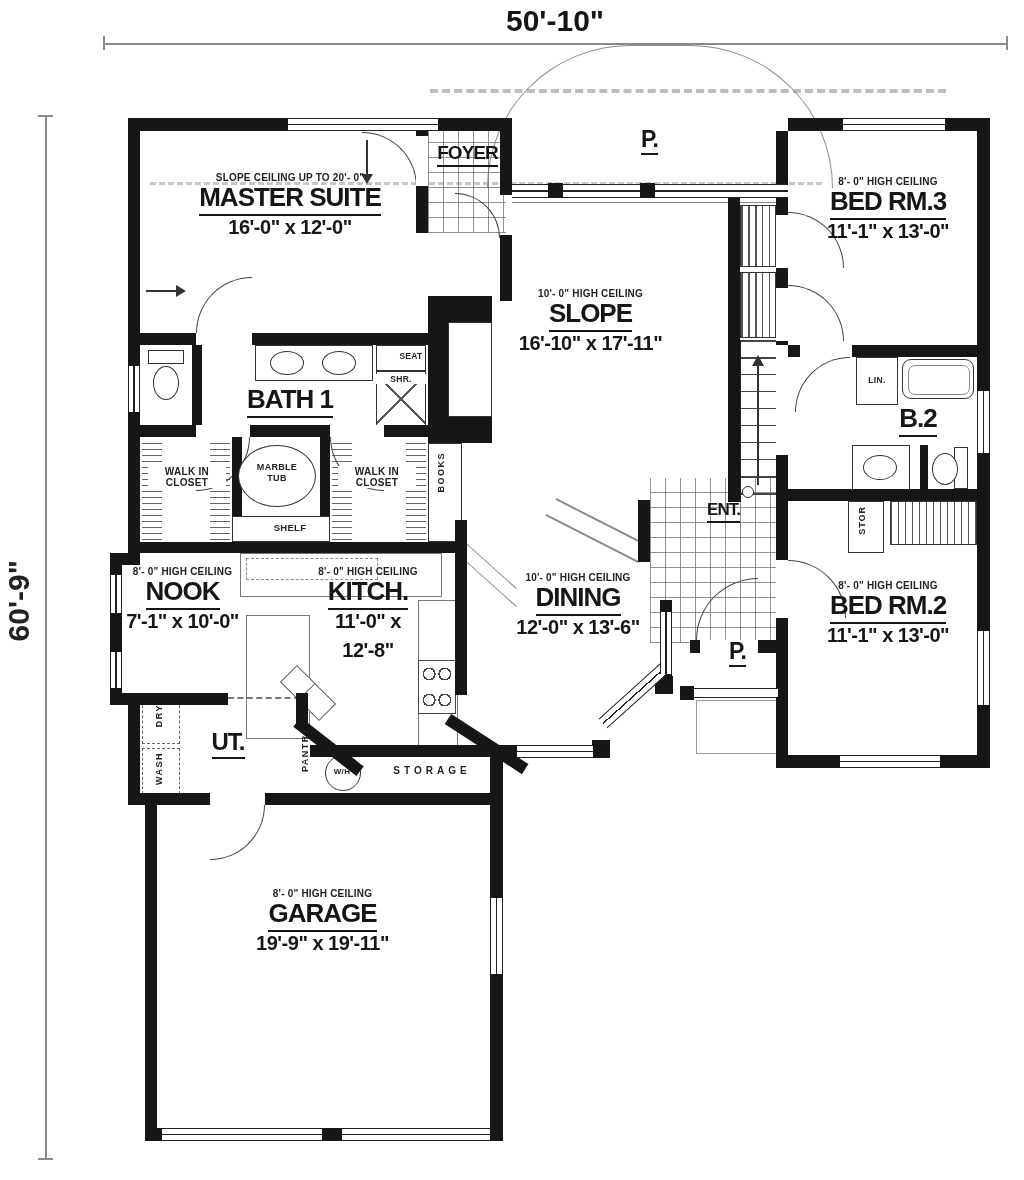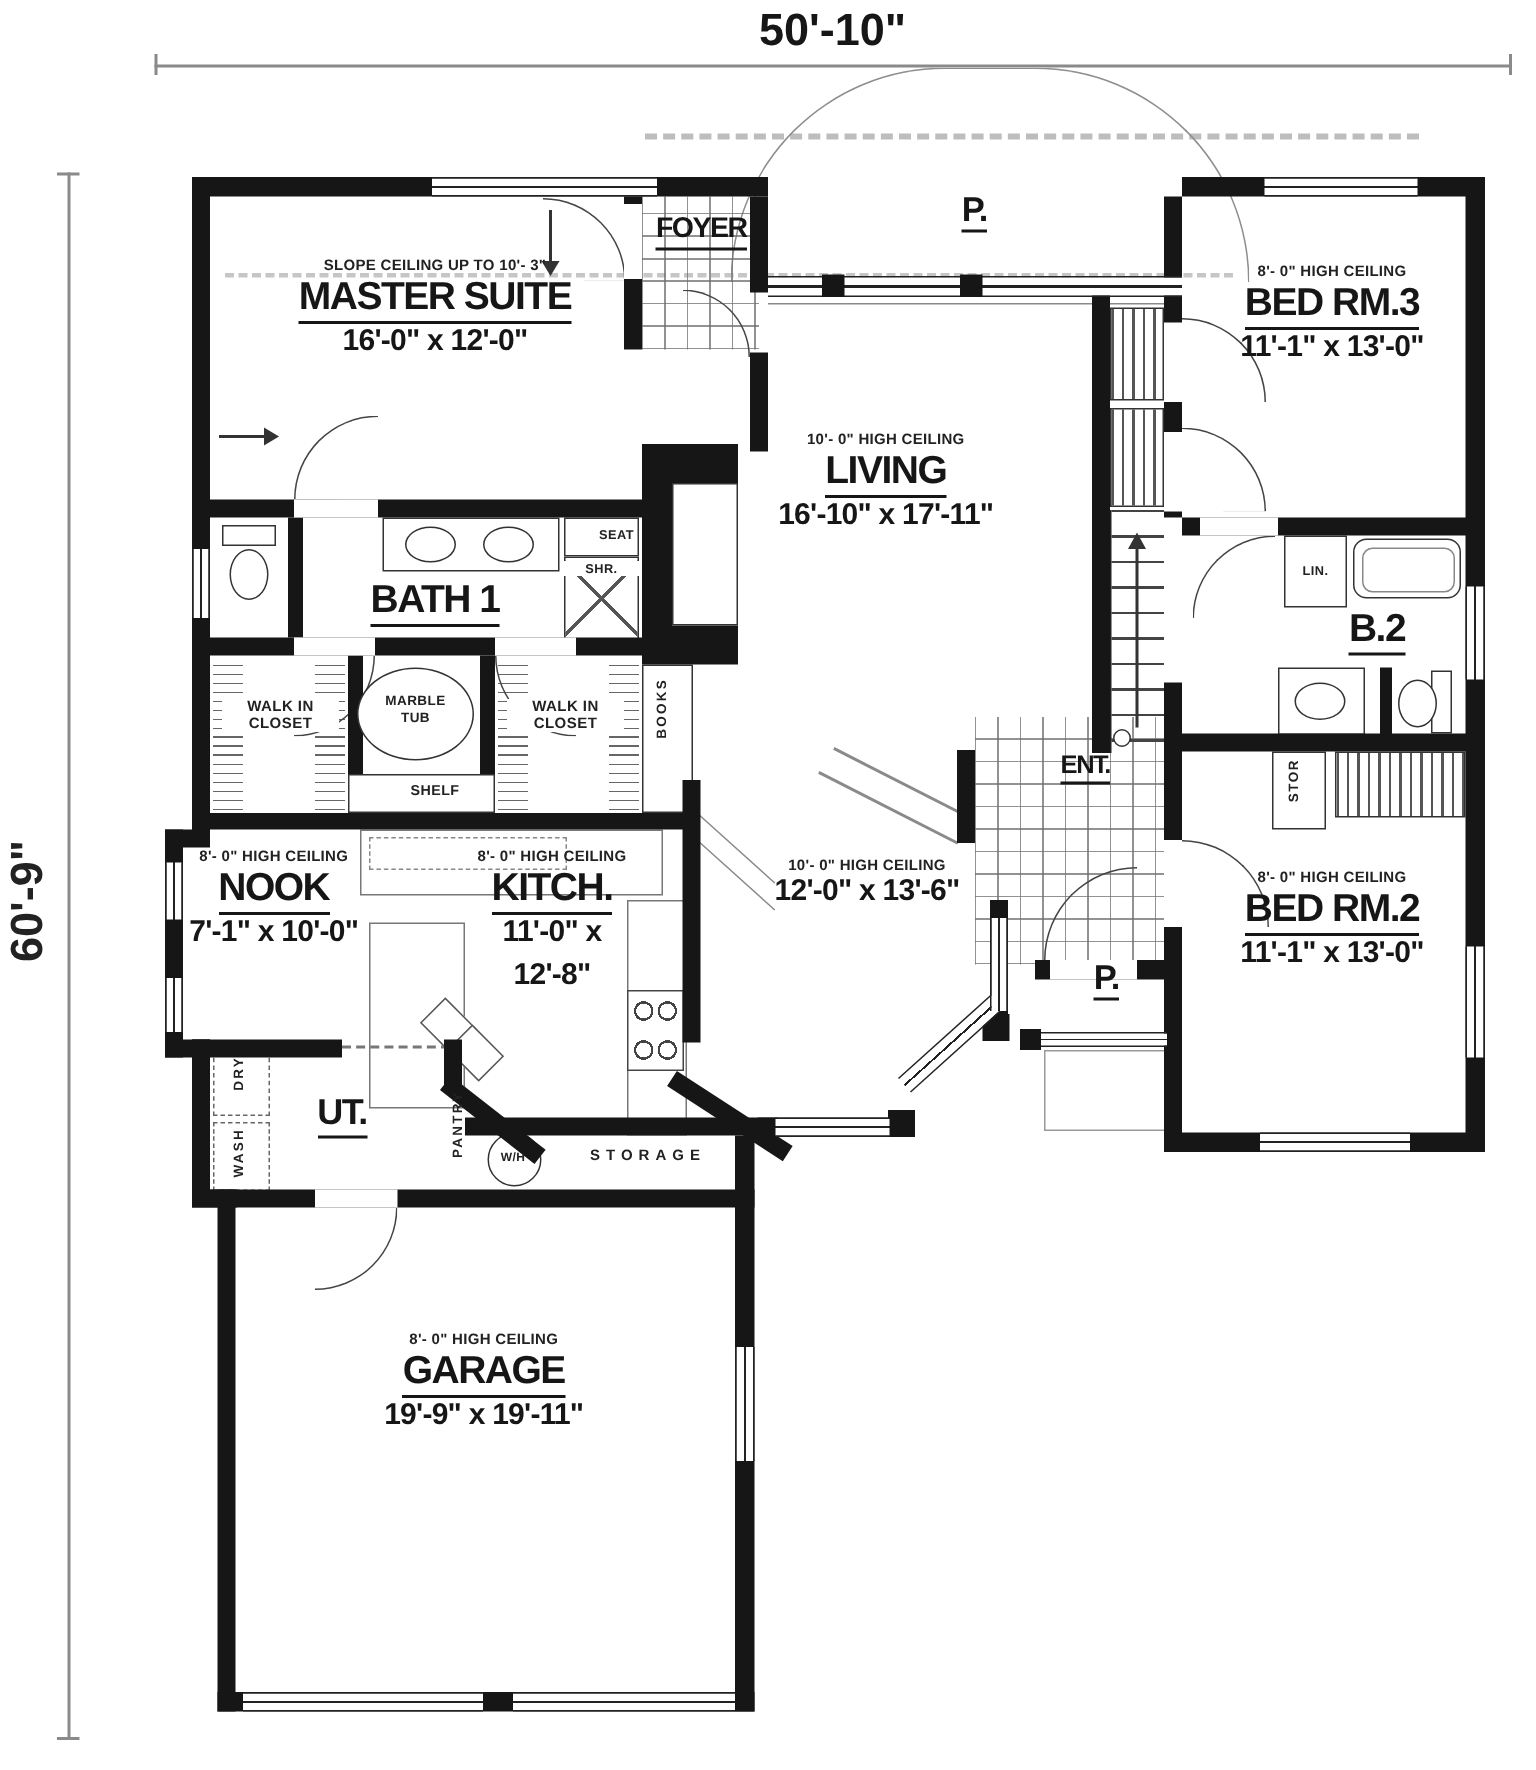--- a/index.html
+++ b/index.html
@@ -217,42 +217,42 @@
   <div class="abs" style="left:325px;top:755px;width:34px;height:34px;border:1.5px solid #333;border-radius:50%;z-index:2;background:#fff;"></div>
   <div class="small" style="left:325px;top:767px;width:34px;font-size:8px;">W/H</div>
   <div class="small" style="left:362px;top:765px;width:140px;font-size:10px;letter-spacing:4px;">STORAGE</div>
 
   <div class="abs" style="left:366px;top:140px;width:2px;height:36px;background:#333;z-index:2;"></div>
   <div class="abs" style="left:361px;top:174px;width:0;height:0;border-left:6px solid transparent;border-right:6px solid transparent;border-top:10px solid #333;z-index:2;"></div>
   <div class="abs" style="left:146px;top:290px;width:32px;height:2px;background:#333;z-index:2;"></div>
   <div class="abs" style="left:176px;top:285px;width:0;height:0;border-top:6px solid transparent;border-bottom:6px solid transparent;border-left:10px solid #333;z-index:2;"></div>
 
   <div class="lblk" style="left:150px;top:172px;width:280px;">
-    <div class="note">SLOPE CEILING UP TO 10'- 3"</div>
+    <div class="note">SLOPE CEILING UP TO 20'- 0"</div>
     <div class="rname"><span>MASTER SUITE</span></div>
     <div class="rdims">16'-0" x 12'-0"</div>
   </div>
 
   <div class="lblk" style="left:425px;top:142px;width:85px;">
     <div class="rname" style="font-size:19px;"><span>FOYER</span></div>
   </div>
 
   <div class="lblk" style="left:622px;top:126px;width:55px;">
     <div class="rname" style="font-size:23px;"><span>P.</span></div>
   </div>
 
   <div class="lblk" style="left:795px;top:176px;width:186px;">
     <div class="note">8'- 0" HIGH CEILING</div>
     <div class="rname"><span>BED RM.3</span></div>
     <div class="rdims">11'-1" x 13'-0"</div>
   </div>
 
   <div class="lblk" style="left:478px;top:288px;width:225px;">
     <div class="note">10'- 0" HIGH CEILING</div>
-    <div class="rname"><span>LIVING</span></div>
+    <div class="rname"><span>SLOPE</span></div>
     <div class="rdims">16'-10" x 17'-11"</div>
   </div>
 
   <div class="lblk" style="left:210px;top:385px;width:160px;">
     <div class="rname"><span>BATH 1</span></div>
   </div>
 
   <div class="lblk" style="left:878px;top:404px;width:80px;">
     <div class="rname"><span>B.2</span></div>
   </div>
@@ -269,20 +269,21 @@
 
   <div class="lblk" style="left:298px;top:566px;width:140px;">
     <div class="note">8'- 0" HIGH CEILING</div>
     <div class="rname"><span>KITCH.</span></div>
     <div class="rdims">11'-0" x</div>
     <div class="rdims" style="margin-top:6px;">12'-8"</div>
   </div>
 
   <div class="lblk" style="left:478px;top:572px;width:200px;">
     <div class="note">10'- 0" HIGH CEILING</div>
+    <div class="rname"><span>DINING</span></div>
     <div class="rdims">12'-0" x 13'-6"</div>
   </div>
 
   <div class="lblk" style="left:710px;top:638px;width:55px;">
     <div class="rname" style="font-size:23px;"><span>P.</span></div>
   </div>
 
   <div class="lblk" style="left:795px;top:580px;width:186px;">
     <div class="note">8'- 0" HIGH CEILING</div>
     <div class="rname"><span>BED RM.2</span></div>

